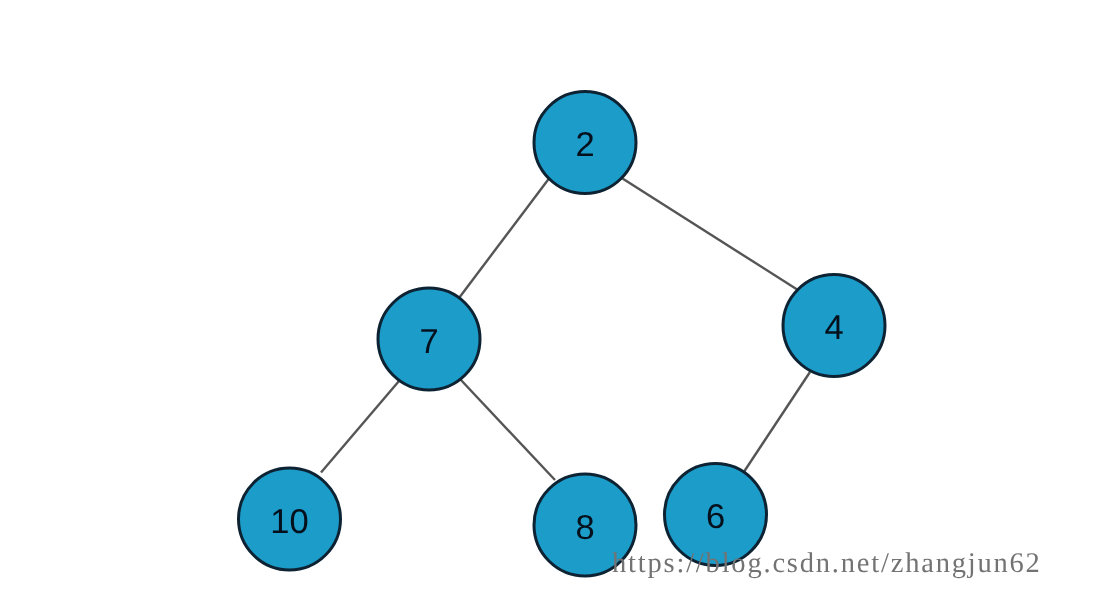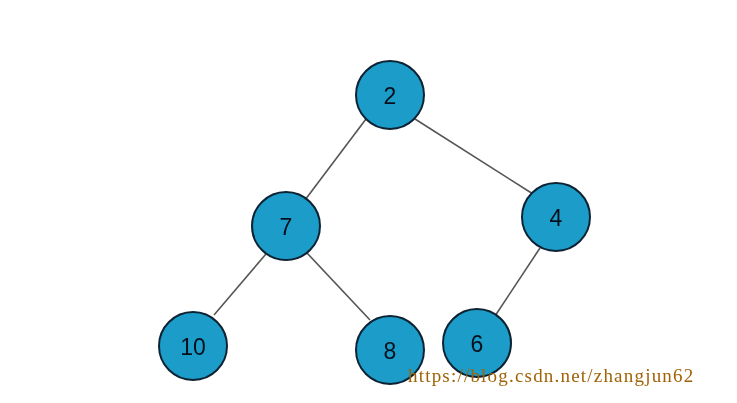--- a/index.html
+++ b/index.html
@@ -36,21 +36,21 @@
     font-family: "Liberation Sans", sans-serif;
     font-size: 23px;
     fill: #05101c;
     text-anchor: middle;
     dominant-baseline: central;
   }
   .watermark {
     position: absolute;
     font-family: "Liberation Serif", serif;
     font-size: 19px;
-    color: #a16207;
+    color: #737373;
     letter-spacing: 1.2px;
     white-space: nowrap;
     left: 408px;
     top: 365px;
     user-select: none;
   }
 </style>
 </head>
 <body>
 

